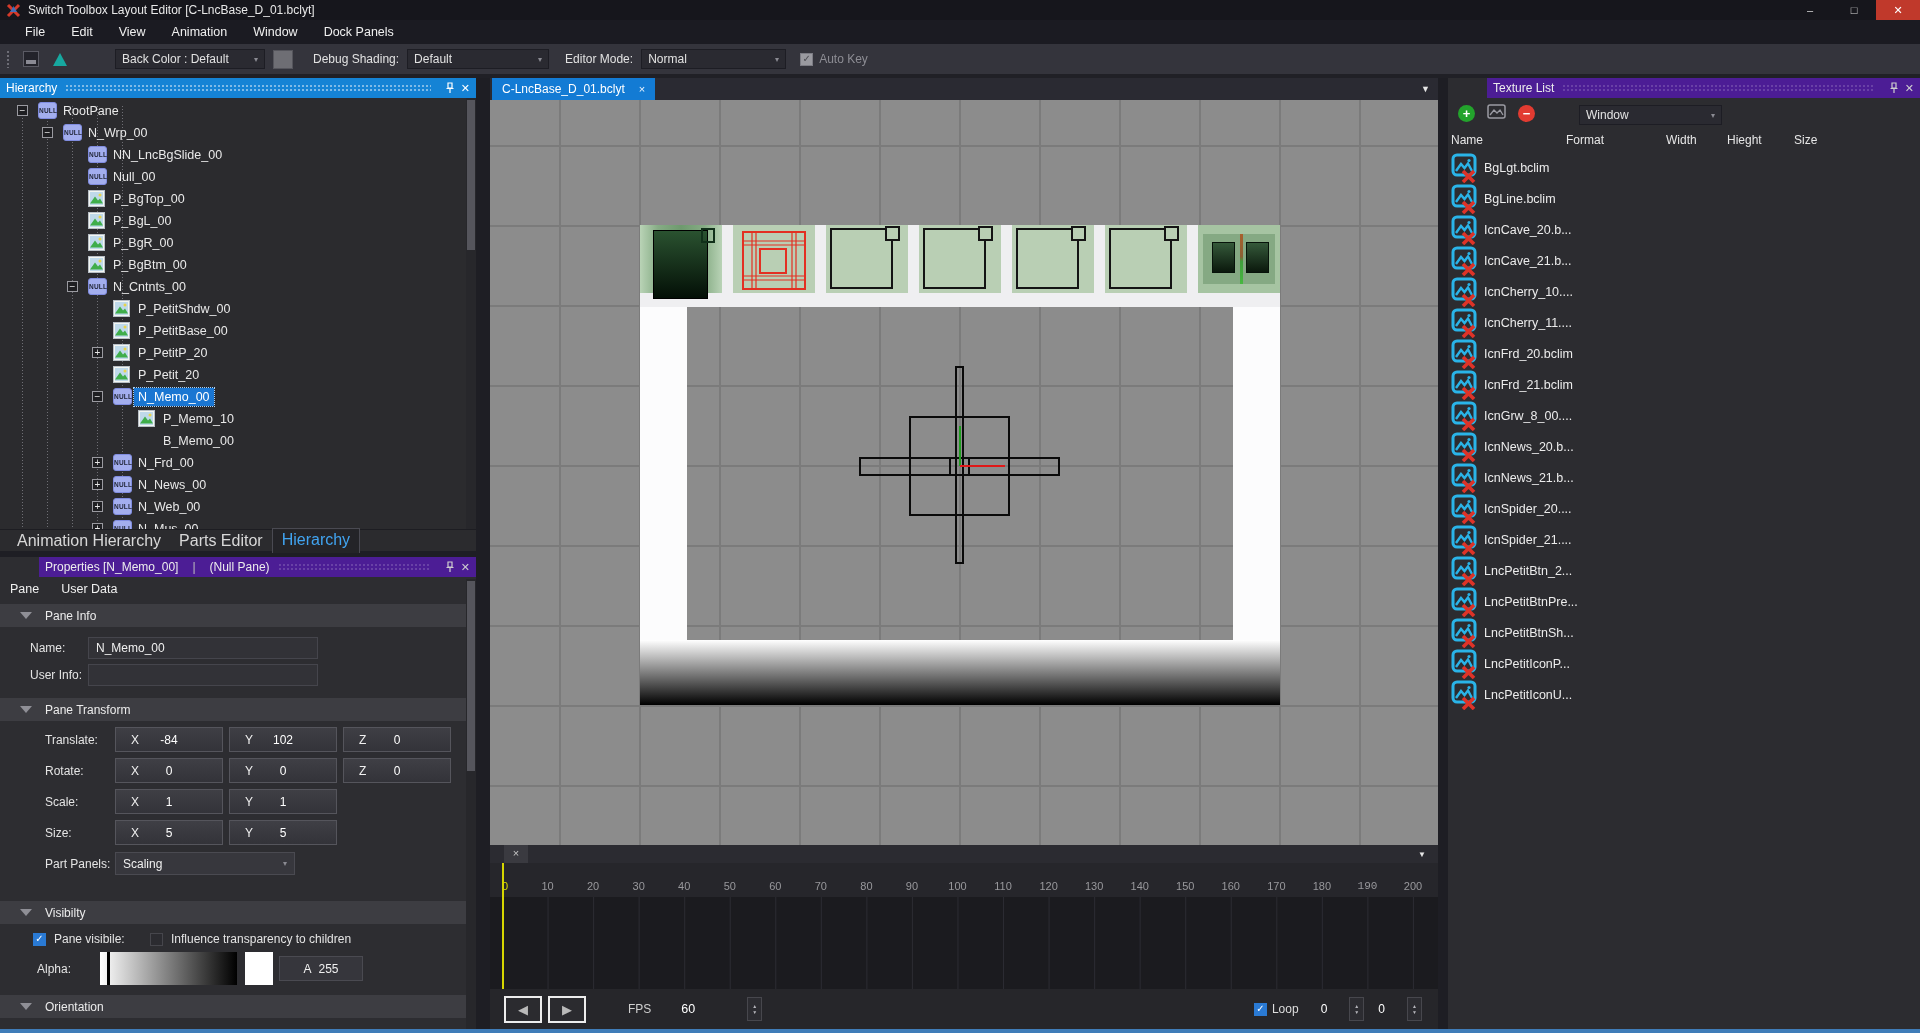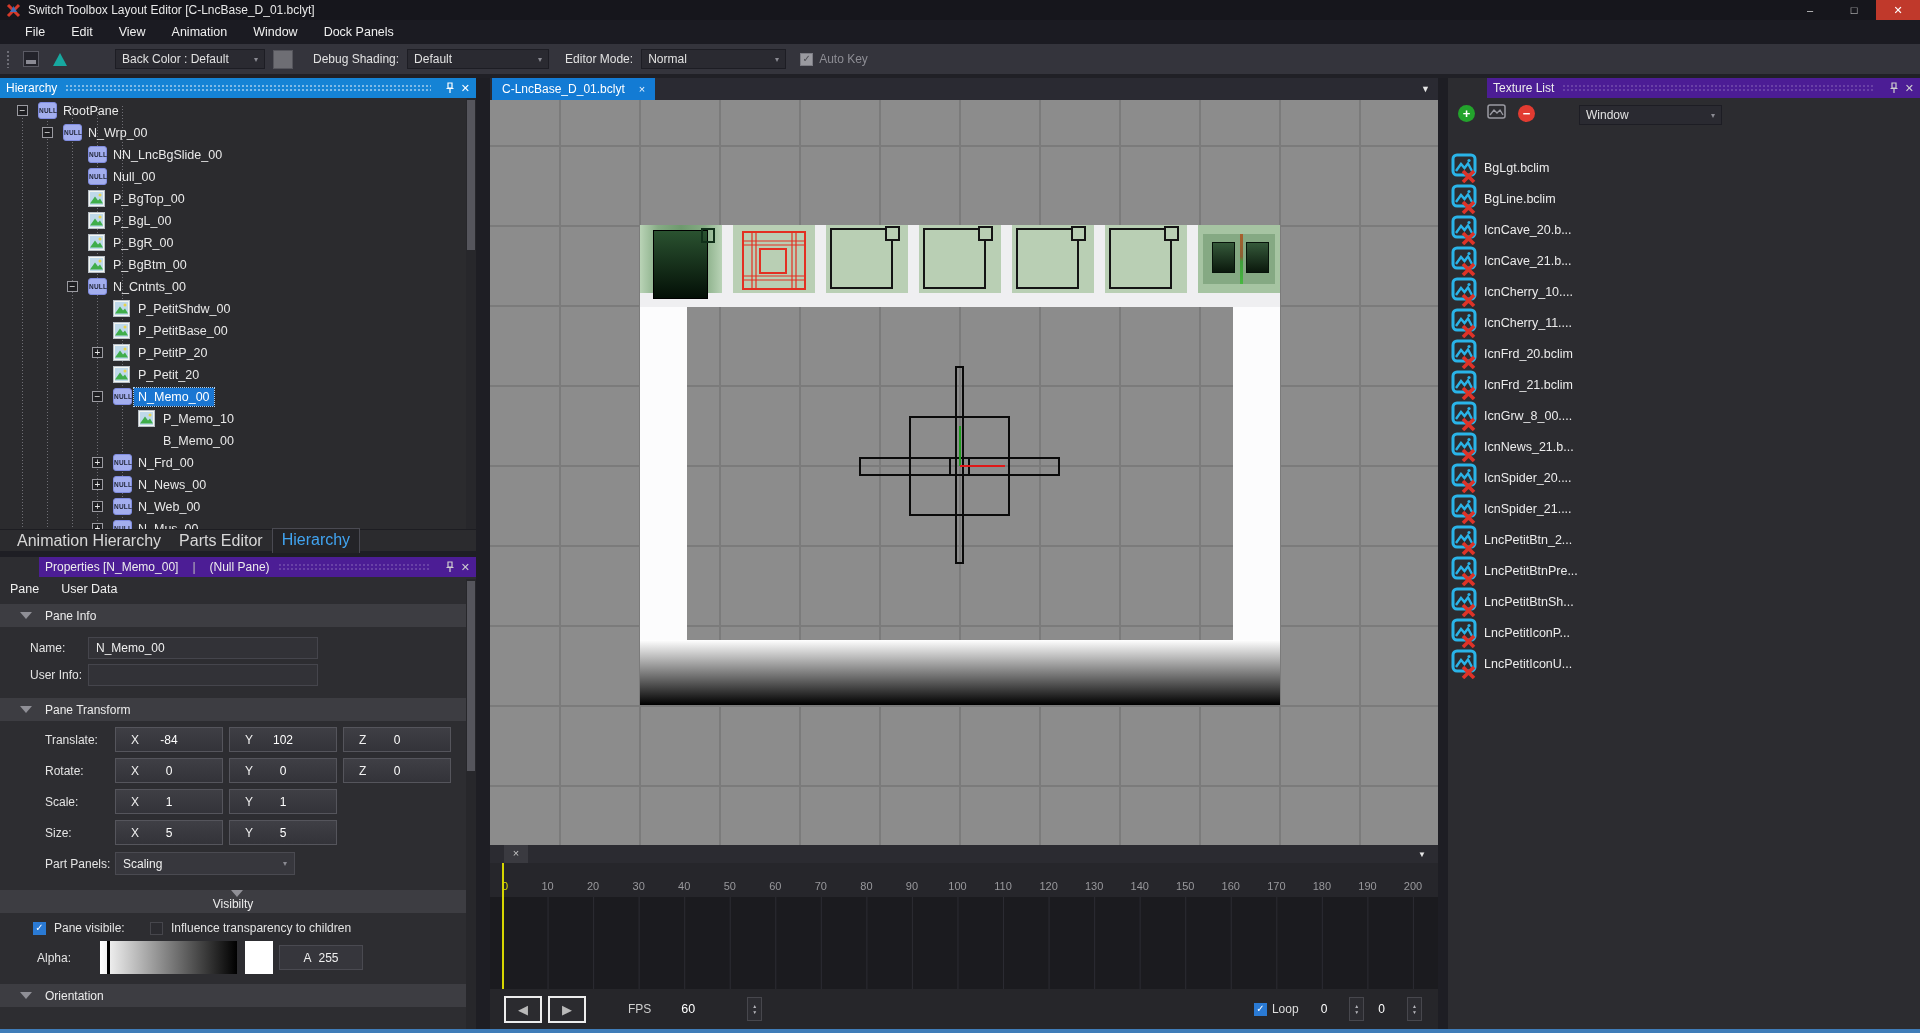--- a/index.html
+++ b/index.html
@@ -470,21 +470,21 @@
           </div>
         </div>
       <div class="xrow" style="margin-top:7px;">
         <span class="xlbl">Part Panels:</span>
         <span class="psel">
           <span>Scaling</span>
           <span class="arr">▾</span>
         </span>
       </div>
 
-      <div class="sec-hdr" style="margin-top:15px;flex-direction:column;">
+      <div class="sec-hdr" style="margin-top:26px;">
         <span class="tri"></span>
         <span>Visibilty</span>
       </div>
       <div class="vrow" style="margin-top:8px;">
         <span class="cb blue">✓</span>
         <span style="margin-left:8px;width:96px;">Pane visibile:</span>
         <span class="cb empty"></span>
         <span style="margin-left:8px;">Influence transparency to children</span>
       </div>
       <div class="vrow" style="margin-top:6px;">
@@ -581,21 +581,21 @@
             <span class="tick" style="left: 421.95px;">90</span>
             <span class="tick" style="left: 467.5px;">100</span>
             <span class="tick" style="left: 513.05px;">110</span>
             <span class="tick" style="left: 558.6px;">120</span>
             <span class="tick" style="left: 604.15px;">130</span>
             <span class="tick" style="left: 649.7px;">140</span>
             <span class="tick" style="left: 695.25px;">150</span>
             <span class="tick" style="left: 740.8px;">160</span>
             <span class="tick" style="left: 786.35px;">170</span>
             <span class="tick" style="left: 831.9px;">180</span>
-            <span class="tick" style="left: 877.45px;">190</span>
+            <span class="tick" style="left: 877.45px; font-family: Liberation Mono, monospace;">190</span>
             <span class="tick" style="left: 923px;">200</span>
           </div>
         <div class="tl-tracks"></div>
         <div class="playhead"></div>
         <div class="tl-controls">
           <div class="play-btn">◀</div>
           <div class="play-btn" style="margin-left:6px;">▶</div>
           <span style="margin-left:42px;color:#cfcfcf;">FPS</span>
           <span style="margin-left:30px;color:#fff;font-size:12.5px;">60</span>
           <span class="spin" style="margin-left:52px;">
@@ -636,20 +636,27 @@
               <rect x="1" y="1" width="17" height="13" rx="2" fill="none" stroke="#9a9aa2" stroke-width="1.5"></rect>
               <path d="M3 11 L7 6 L10 9 L13 6 L16 11" fill="none" stroke="#9a9aa2" stroke-width="1.3"></path>
             </svg>
         </span>
         <span class="round-btn red">−</span>
         <span class="dd tex-dd" style="position:relative;left:44px;">
           <span>Window</span>
           <span class="arr">▾</span>
         </span>
       </div>
+      <div class="tex-headers" id="tex-headers">
+          <span>Name</span>
+          <span>Format</span>
+          <span>Width</span>
+          <span>Hieght</span>
+          <span>Size</span>
+        </div>
       <div class="tex-list" id="tex-list">
           <div class="tex-row">
             <span style="height: 30px;"><svg width="27" height="30" viewBox="0 0 27 30">
                 <rect x="2" y="2" width="22" height="20" rx="4" fill="none" stroke="#2ab4e8" stroke-width="3"></rect>
                 <path d="M5 18 L10 11 L13.5 15 L17 10.5 L21 18" fill="none" stroke="#2ab4e8" stroke-width="2.4"></path>
                 <circle cx="18" cy="7.5" r="1.6" fill="#2ab4e8"></circle>
                 <path d="M12 18 L23 29 M23 18 L12 29" stroke="#de3328" stroke-width="3.6"></path>
               </svg></span>
             <span class="tex-name">BgLgt.bclim</span>
           </div>
@@ -717,20 +724,29 @@
             <span class="tex-name">IcnFrd_21.bclim</span>
           </div>
           <div class="tex-row">
             <span style="height: 30px;"><svg width="27" height="30" viewBox="0 0 27 30">
                 <rect x="2" y="2" width="22" height="20" rx="4" fill="none" stroke="#2ab4e8" stroke-width="3"></rect>
                 <path d="M5 18 L10 11 L13.5 15 L17 10.5 L21 18" fill="none" stroke="#2ab4e8" stroke-width="2.4"></path>
                 <circle cx="18" cy="7.5" r="1.6" fill="#2ab4e8"></circle>
                 <path d="M12 18 L23 29 M23 18 L12 29" stroke="#de3328" stroke-width="3.6"></path>
               </svg></span>
             <span class="tex-name">IcnGrw_8_00....</span>
+          </div>
+          <div class="tex-row">
+            <span style="height: 30px;"><svg width="27" height="30" viewBox="0 0 27 30">
+                <rect x="2" y="2" width="22" height="20" rx="4" fill="none" stroke="#2ab4e8" stroke-width="3"></rect>
+                <path d="M5 18 L10 11 L13.5 15 L17 10.5 L21 18" fill="none" stroke="#2ab4e8" stroke-width="2.4"></path>
+                <circle cx="18" cy="7.5" r="1.6" fill="#2ab4e8"></circle>
+                <path d="M12 18 L23 29 M23 18 L12 29" stroke="#de3328" stroke-width="3.6"></path>
+              </svg></span>
+            <span class="tex-name">IcnNews_20.b...</span>
           </div>
           <div class="tex-row">
             <span style="height: 30px;"><svg width="27" height="30" viewBox="0 0 27 30">
                 <rect x="2" y="2" width="22" height="20" rx="4" fill="none" stroke="#2ab4e8" stroke-width="3"></rect>
                 <path d="M5 18 L10 11 L13.5 15 L17 10.5 L21 18" fill="none" stroke="#2ab4e8" stroke-width="2.4"></path>
                 <circle cx="18" cy="7.5" r="1.6" fill="#2ab4e8"></circle>
                 <path d="M12 18 L23 29 M23 18 L12 29" stroke="#de3328" stroke-width="3.6"></path>
               </svg></span>
             <span class="tex-name">IcnNews_21.b...</span>
           </div>

